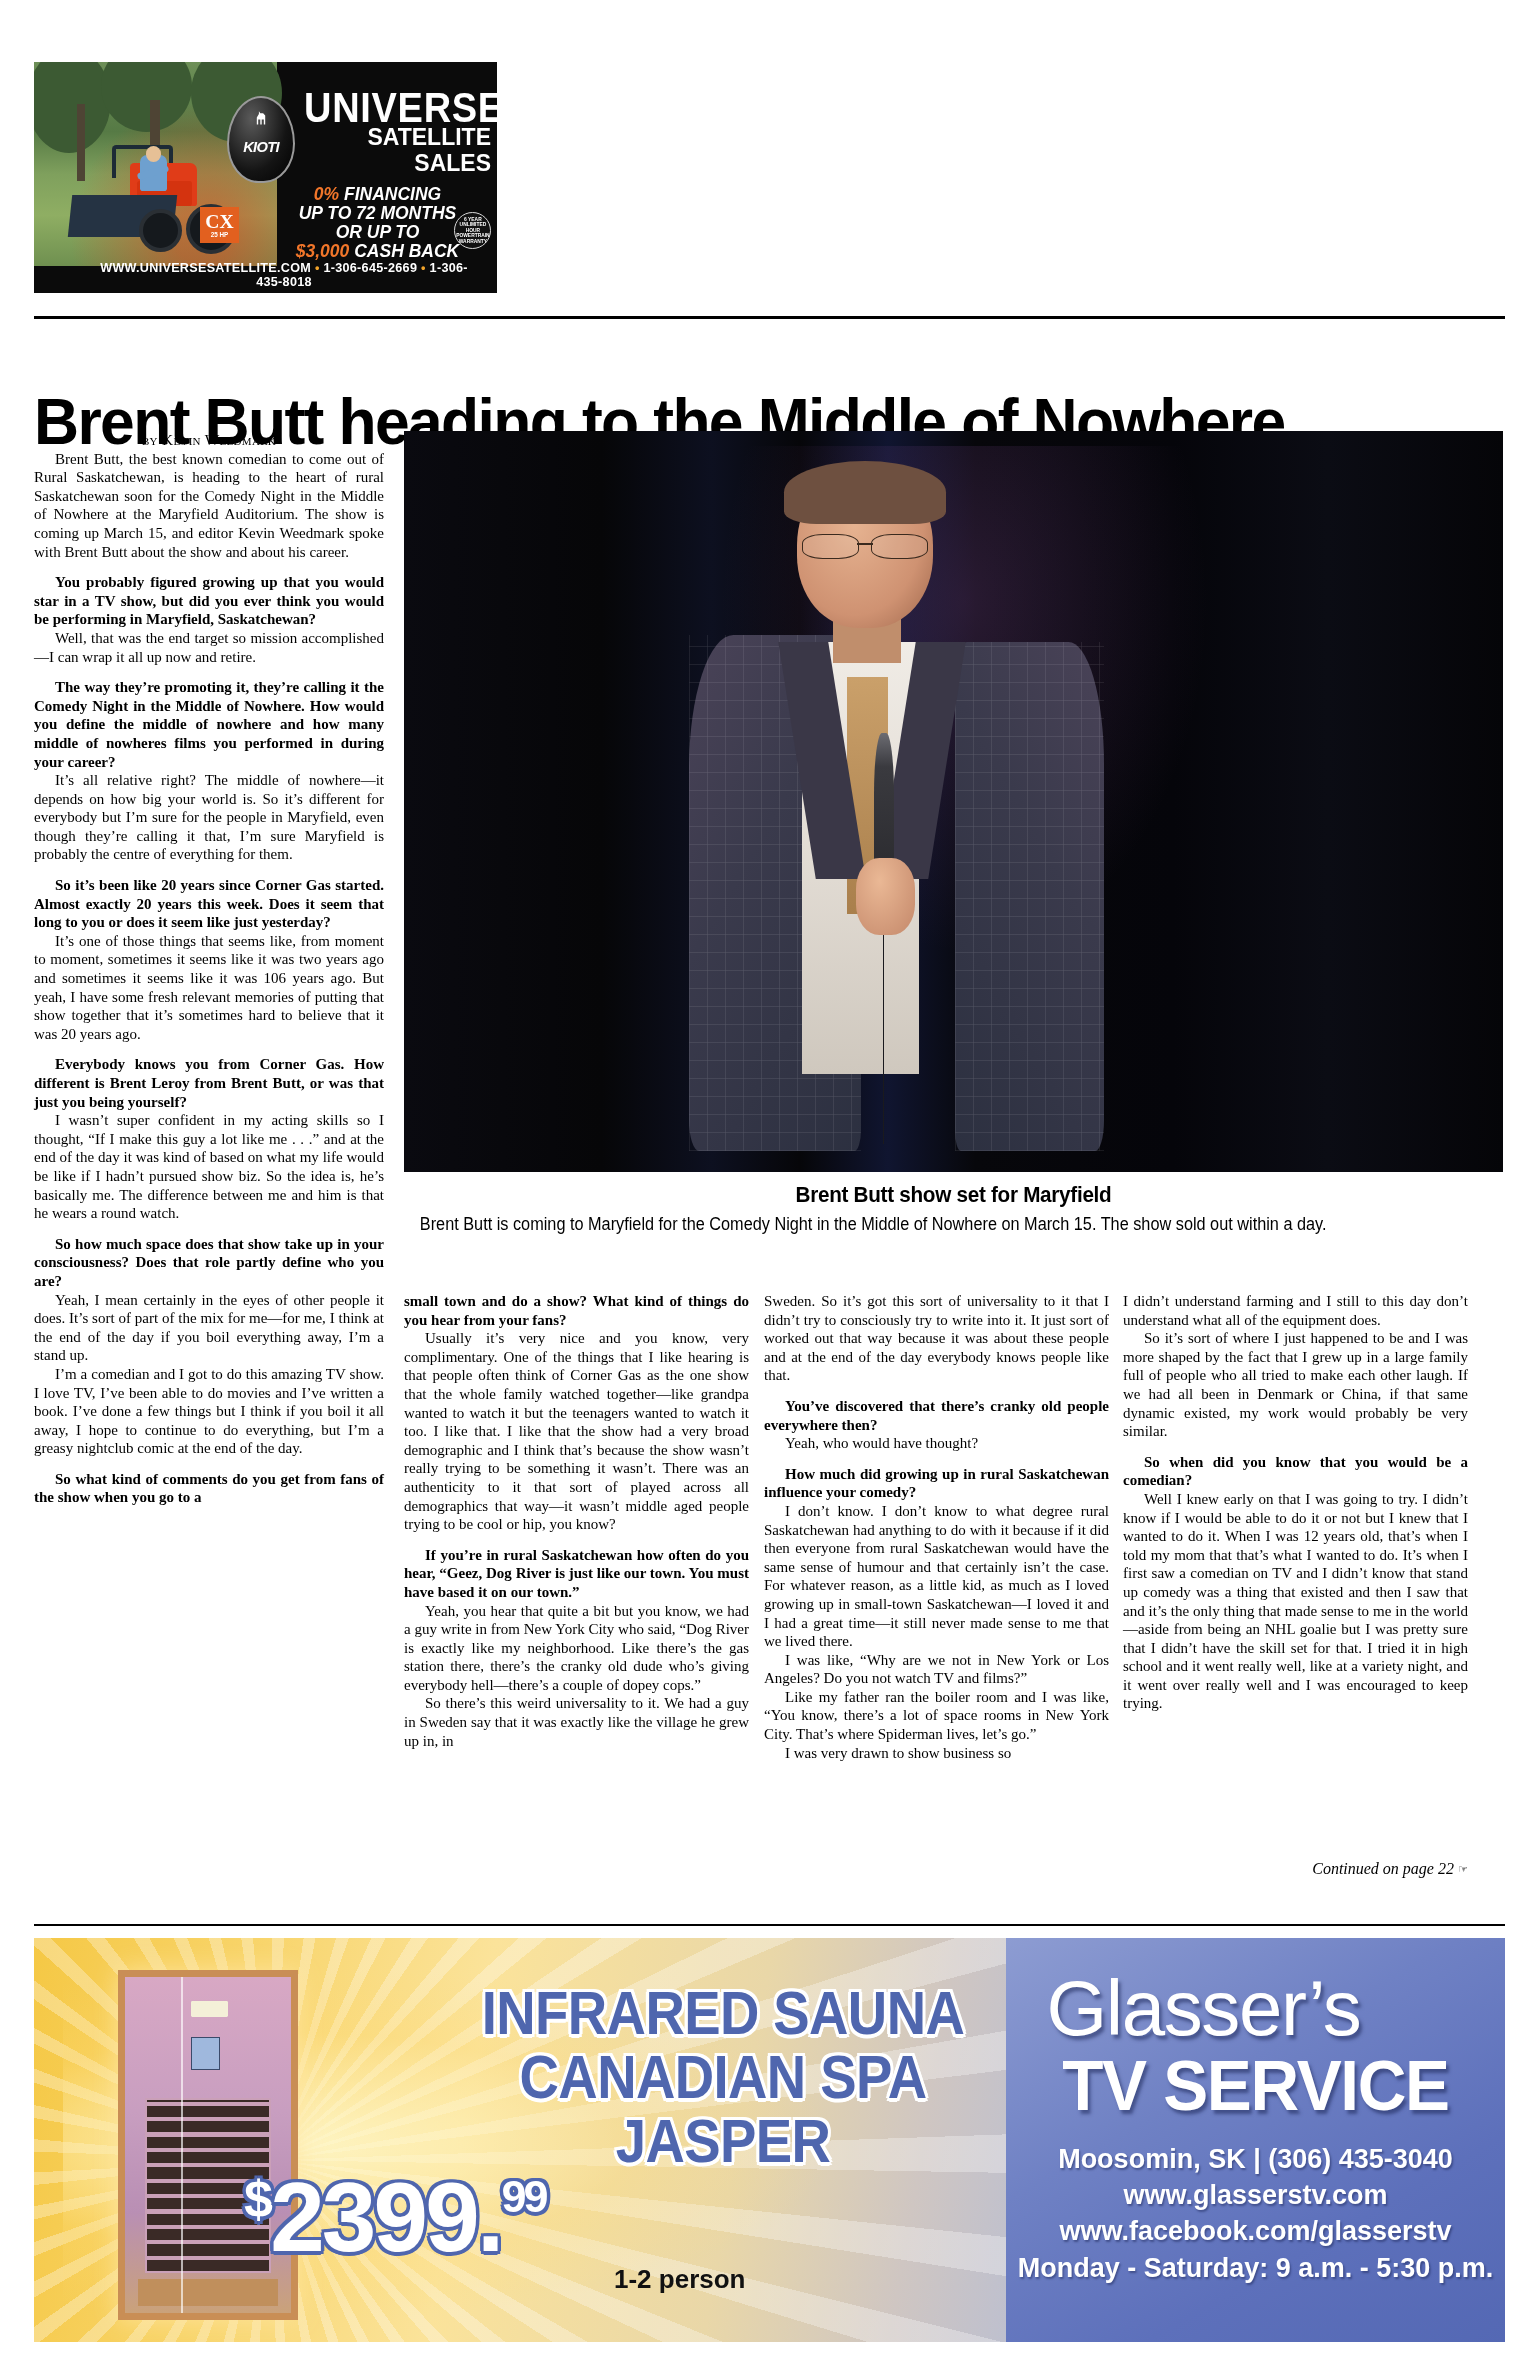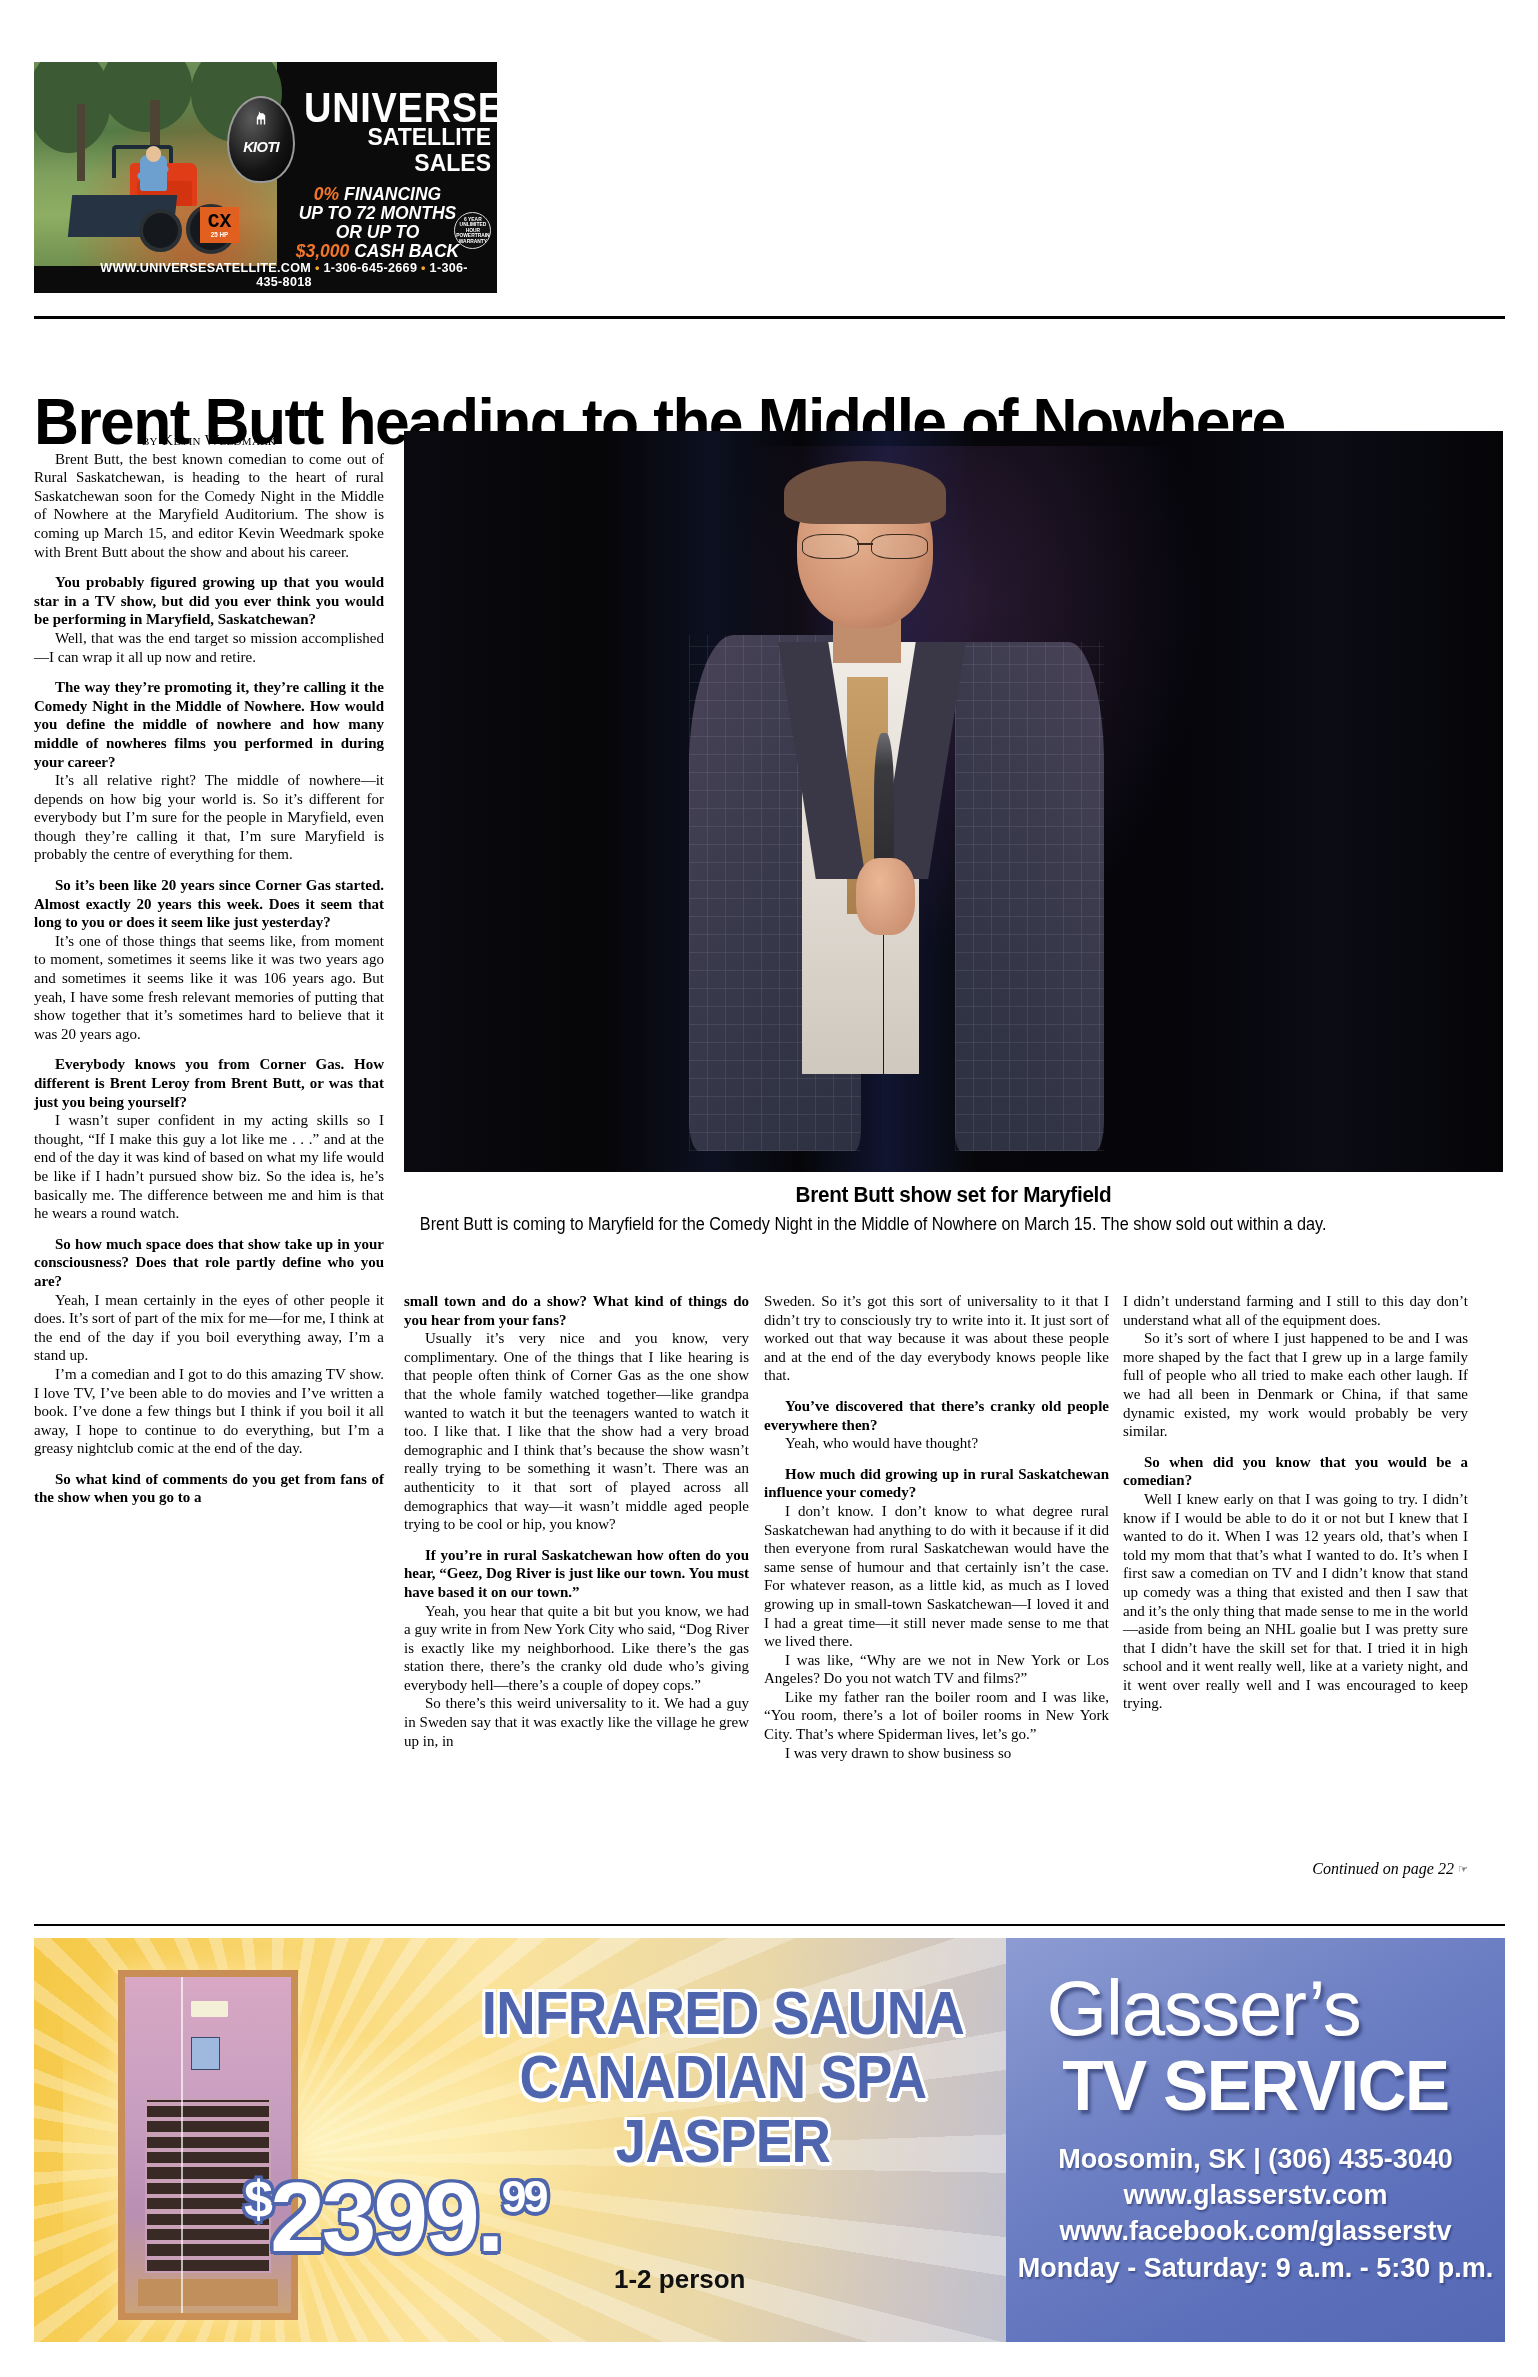--- a/index.html
+++ b/index.html
@@ -47,21 +47,21 @@
   .univ-title .t1{color:#fff;font-family:"Liberation Sans",sans-serif;font-weight:bold;
     font-size:38px;line-height:34px;letter-spacing:0.7px;transform:scaleY(1.1);}
   .univ-title .t2{color:#fff;font-family:"Liberation Sans",sans-serif;font-weight:bold;
     font-size:23px;line-height:25px;letter-spacing:0px;transform:scaleY(1.06);}
   .univ-offer{position:absolute;left:231px;top:123px;width:225px;text-align:center;
     font-family:"Liberation Sans",sans-serif;font-style:italic;font-weight:bold;
     color:#fff;font-size:17.5px;line-height:19px;}
   .univ-offer .hl{color:#f1762a;}
   .cx-box{position:absolute;left:166px;top:145px;width:39px;height:36px;background:#e2601f;
     display:flex;flex-direction:column;align-items:center;justify-content:center;}
-  .cx-box .cx{color:#000000;font-family:Liberation Mono, monospace;font-weight:bold;font-size:19.6px;line-height:18px;}
+  .cx-box .cx{color:#ffffff;font-family:Liberation Serif, serif;font-weight:bold;font-size:19.6px;line-height:18px;}
   .cx-box .hp{color:#fff;font-family:"Liberation Sans",sans-serif;font-weight:bold;font-size:6.3px;}
   .warranty{position:absolute;right:5.6px;top:150px;width:35px;height:35px;border-radius:50%;
     background:#111;border:1.4px solid #d8d8d8;display:flex;flex-direction:column;
     align-items:center;justify-content:center;color:#fff;font-family:"Liberation Sans",sans-serif;
     font-size:4.9px;line-height:5.6px;text-align:center;font-weight:bold;}
   .univ-foot{position:absolute;left:12px;bottom:4.2px;width:388px;text-align:center;color:#fff;
     font-family:"Liberation Sans",sans-serif;font-weight:bold;font-size:12.6px;letter-spacing:0.3px;margin-left:44px;}
   .univ-foot .dot{color:#f1a32a;}
 
   .masthead{position:absolute;left:517px;top:50px;width:993px;height:231px;}
@@ -339,21 +339,21 @@
       </div>
   </div>
   <div class="col c3">
     <div>
         <p class="noind">Sweden. So it’s got this sort of universality to it that I didn’t try to consciously try to write into it. It just sort of worked out that way because it was about these people and at the end of the day everybody knows people like that.</p>
         <p class="q">You’ve discovered that there’s cranky old people everywhere then?</p>
         <p>Yeah, who would have thought?</p>
         <p class="q">How much did growing up in rural Saskatchewan influence your comedy?</p>
         <p>I don’t know. I don’t know to what degree rural Saskatchewan had anything to do with it because if it did then everyone from rural Saskatchewan would have the same sense of humour and that certainly isn’t the case. For whatever reason, as a little kid, as much as I loved growing up in small-town Saskatchewan—I loved it and I had a great time—it still never made sense to me that we lived there.</p>
         <p>I was like, “Why are we not in New York or Los Angeles? Do you not watch TV and films?”</p>
-        <p>Like my father ran the boiler room and I was like, “You room, there’s a lot of boiler rooms in New York City. That’s where Spiderman lives, let’s go.”</p>
+        <p>Like my father ran the boiler room and I was like, “You know, there’s a lot of space rooms in New York City. That’s where Spiderman lives, let’s go.”</p>
         <p>I was very drawn to show business so</p>
       </div>
   </div>
   <div class="col c4">
     <div>
         <p class="noind">I didn’t understand farming and I still to this day don’t understand what all of the equipment does.</p>
         <p>So it’s sort of where I just happened to be and I was more shaped by the fact that I grew up in a large family full of people who all tried to make each other laugh. If we had all been in Denmark or China, if that same dynamic existed, my work would probably be very similar.</p>
         <p class="q">So when did you know that you would be a comedian?</p>
         <p>Well I knew early on that I was going to try. I didn’t know if I would be able to do it or not but I knew that I wanted to do it. When I was 12 years old, that’s when I told my mom that that’s what I wanted to do. It’s when I first saw a comedian on TV and I didn’t know that stand up comedy was a thing that existed and then I saw that and it’s the only thing that made sense to me in the world—aside from being an NHL goalie but I was pretty sure that I didn’t have the skill set for that. I tried it in high school and it went really well, like at a variety night, and it went over really well and I was encouraged to keep trying.</p>
       </div>

